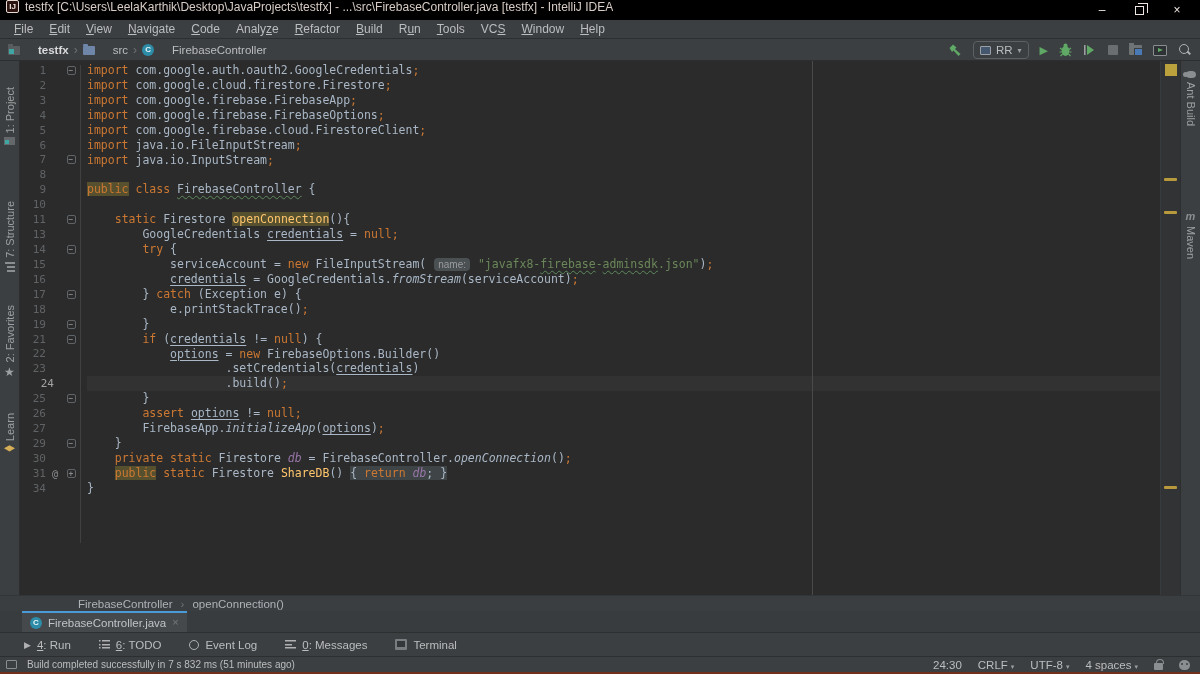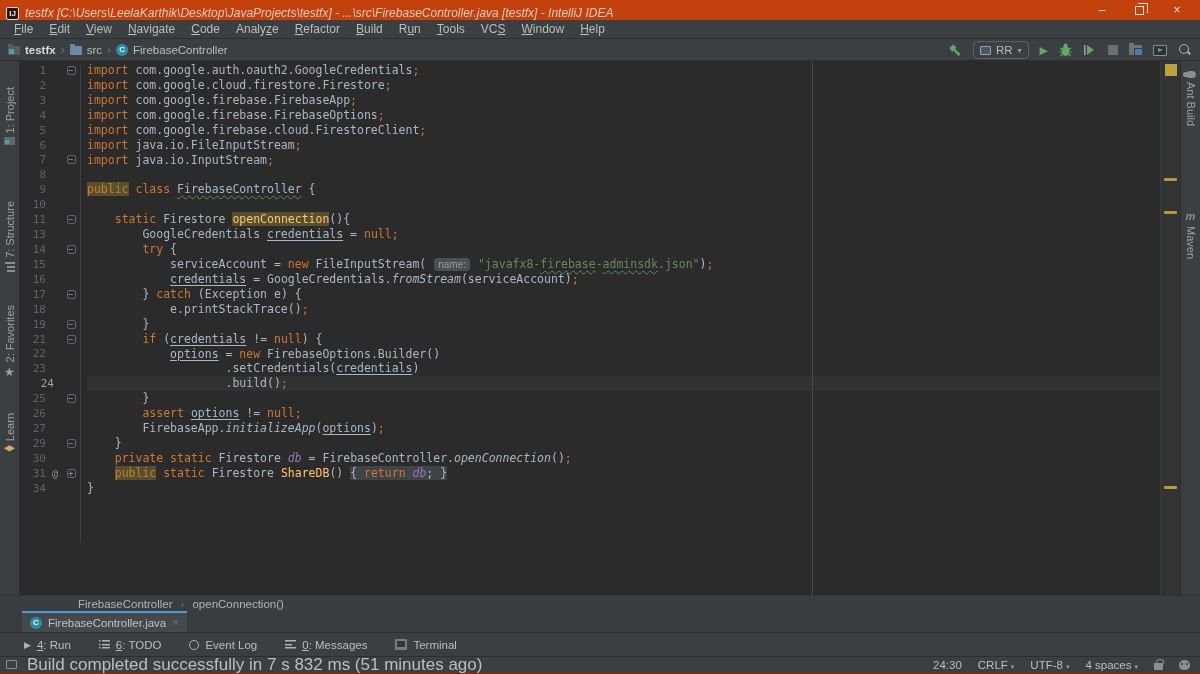--- a/index.html
+++ b/index.html
@@ -1,41 +1,41 @@
 <!DOCTYPE html>
 <html><head>
 <meta charset="utf-8">
 <style>
   * { margin:0; padding:0; box-sizing:border-box; }
   html,body { width:1200px; height:674px; overflow:hidden; background:#2B2B2B;
     font-family:"Liberation Sans",sans-serif; -webkit-font-smoothing:antialiased; }
   .app { width:1200px; height:674px; display:flex; flex-direction:column; border-bottom:3px solid #71301C; }
 
   
-  .titlebar { height:20px; background:#c2410c; display:flex; align-items:flex-end; padding:0 4px; flex:none; }
+  .titlebar { height:20px; background:#000000; display:flex; align-items:flex-start; padding:0 4px; flex:none; }
   .ij-logo { width:13px; height:13px; margin:0 6px 0 2px; background:#2B1410; border:1px solid #E8D9D2;
     color:#F0E4DE; font-size:8px; font-weight:bold; line-height:11px; text-align:center; border-radius:2px; }
-  .title-text { color:#D8CDC6; font-size:12px; white-space:nowrap; overflow:hidden;font-style:italic; }
+  .title-text { color:#D8CDC6; font-size:12px; white-space:nowrap; overflow:hidden; }
   .win-controls { margin-left:auto; display:flex; align-items:center; gap:26px; padding-right:12px; color:#EFE6E1; }
   .wc { font-size:12px; line-height:20px; width:14px; text-align:center; cursor:default; }
   .wc-restore { width:9px; height:9px; border:1px solid #EFE6E1; position:relative; }
   .wc-restore:before { content:""; position:absolute; left:2px; top:-4px; width:9px; height:9px;
     border:1px solid #EFE6E1; border-bottom:none; border-left:none; }
 
   
   .menubar { height:19px; background:#3C3F41; display:flex; align-items:center; padding-left:6px;
     border-bottom:1px solid #2C2E30; flex:none; }
   .menu-item { color:#BBBDBF; font-size:12px; padding:0 8px; line-height:19px; }
   .menu-item u, .mn u { text-decoration:underline; text-underline-offset:1px; }
 
   
   .navbar { height:22px; background:#3C3F41; display:flex; align-items:center; padding:0 8px 0 8px;
     border-bottom:1px solid #2C2E30; flex:none; position:relative; }
   .crumbs { display:flex; align-items:center; gap:2px; }
-  .crumb { display:flex; align-items:center; gap:5px; color:#BBBDBF; font-size:11.5px; }
+  .crumb { display:flex; align-items:center; gap:18px; color:#BBBDBF; font-size:11.5px; }
   .crumb.bold { color:#D8DADC; font-weight:bold; }
   .crumb-sep { color:#6E7274; font-size:12px; margin:0 3px; }
   .cicon { display:inline-block; flex:none; }
   .i-folder { width:12px; height:9px; background:#7086A8; border-radius:1px; position:relative; margin-top:1px; }
   .i-folder:before { content:""; position:absolute; top:-2px; left:0; width:5px; height:2px; background:#7086A8; border-radius:1px 1px 0 0; }
   .i-projfolder { width:12px; height:9px; background:#585C5F; border-radius:1px; position:relative; margin-top:1px; }
   .i-projfolder:before { content:""; position:absolute; top:-2px; left:0; width:5px; height:2px; background:#585C5F; }
   .i-projfolder:after { content:""; position:absolute; left:1px; bottom:1px; width:5px; height:5px; background:#3FA7A3; }
   .i-class { width:12px; height:12px; border-radius:50%; background:#2D8CA8; color:#E8F4F8; font-size:8px;
     font-weight:bold; line-height:12px; text-align:center; }
@@ -143,21 +143,21 @@
     linear-gradient(#AFB1B3,#AFB1B3) 0 0/11px 1.5px no-repeat,
     linear-gradient(#AFB1B3,#AFB1B3) 0 3.5px/7px 1.5px no-repeat,
     linear-gradient(#AFB1B3,#AFB1B3) 0 7px/11px 1.5px no-repeat; }
   .bi-term { width:12px; height:11px; background:#797D80; border-radius:1px; position:relative; }
   .bi-term:after { content:""; position:absolute; left:2px; top:2px; right:2px; bottom:3px; background:#34373A; }
 
   
   .statusbar { height:16px; background:#3C3F41; border-top:1px solid #2C2E30; display:flex; align-items:center;
     padding:0 10px 0 6px; flex:none; }
   .sb-winicon { width:11px; height:9px; border:1.5px solid #8A8E91; border-radius:1px; margin-right:10px; }
-  .sb-msg { color:#BBBDBF; font-size:17px; }
+  .sb-msg { color:#BBBDBF; font-size:10px; }
   .sb-right { margin-left:auto; display:flex; align-items:center; gap:16px; color:#BBBDBF; font-size:11.5px; }
   .sb-arrow { color:#9B9EA0; font-size:7px; margin-left:3px; }
   .sb-lock { width:9px; height:7px; background:#8A8E91; border-radius:1px; position:relative; margin-top:3px; }
   .sb-lock:before { content:""; position:absolute; left:1.5px; top:-4px; width:6px; height:4px;
     border:1.5px solid #8A8E91; border-bottom:none; border-radius:4px 4px 0 0; }
   .sb-hector { width:11px; height:10px; background:#8A8E91; border-radius:50% 50% 45% 45%; position:relative; margin-top:1px; }
   .sb-hector:before { content:""; position:absolute; left:2px; top:3px; width:2px; height:2px; background:#3C3F41; border-radius:50%; }
   .sb-hector:after { content:""; position:absolute; right:2px; top:3px; width:2px; height:2px; background:#3C3F41; border-radius:50%; }
 </style>
 </head>

